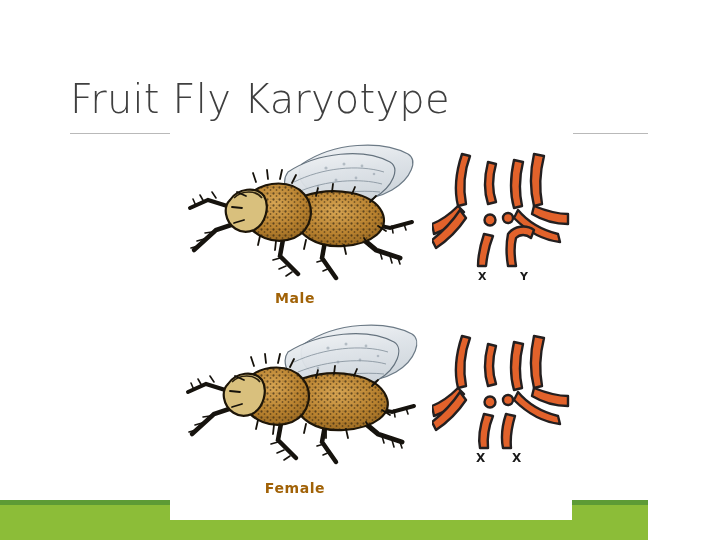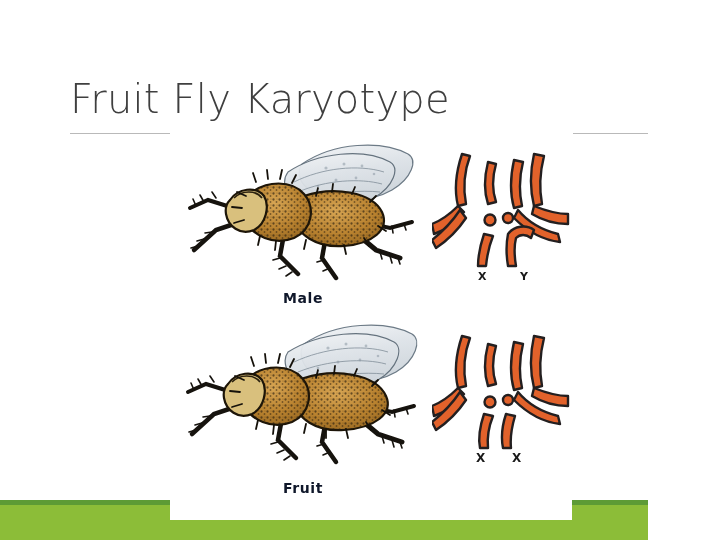--- a/index.html
+++ b/index.html
@@ -88,28 +88,28 @@
   }
   .karyo-wrap {
     position: absolute;
     left: 262px;
     top: 10px;
     width: 140px;
     height: 135px;
   }
   .sex-label {
     position: absolute;
-    left: 8px;
+    left: 0;
     width: 250px;
     text-align: center;
     font-family: "DejaVu Sans", sans-serif;
     font-weight: bold;
     font-size: 14px;
     letter-spacing: 0.6px;
-    color: #0f172a;
+    color: #a16207;
   }
   #label-male   { top: 152px; }
   #label-female { top: 160px; }
 
   .chrom-letter {
     position: absolute;
     font-family: "DejaVu Sans", sans-serif;
     font-weight: bold;
     font-size: 11px;
     color: #1a1a1a;
@@ -338,17 +338,17 @@
             <circle cx="76" cy="70" r="5"></circle>
 
             <path d="M52,84 C48,96 46,108 48,118 L56,118 C55,108 57,96 61,86 Z"></path>
             <path d="M74,84 C70,96 69,108 71,118 L79,118 C78,108 80,96 83,86 Z"></path>
           </g>
           <text x="44" y="132" font-family="DejaVu Sans, sans-serif" font-size="12" font-weight="bold" fill="#1a1a1a">X</text>
           <text x="80" y="132" font-family="DejaVu Sans, sans-serif" font-size="12" font-weight="bold" fill="#1a1a1a">X</text>
         </svg>
       </div>
 
-      <div class="sex-label" id="label-female">Fruit</div>
+      <div class="sex-label" id="label-female">Female</div>
     </div>
 
   </div>
 </div>
 
 </body></html>

